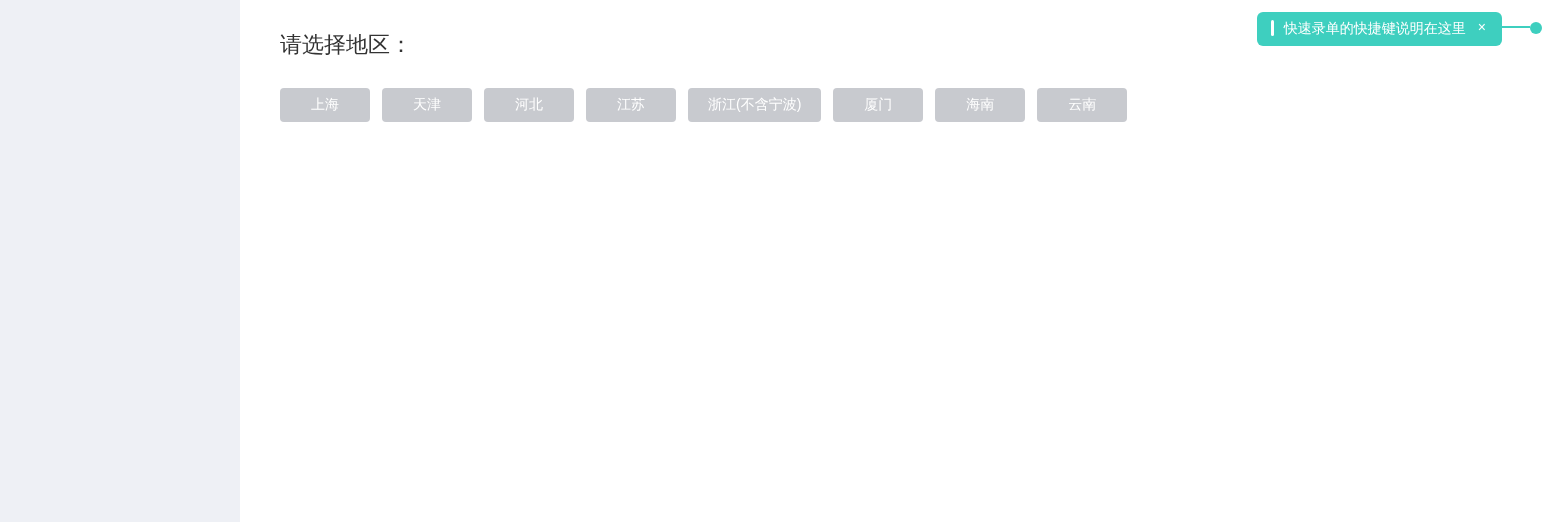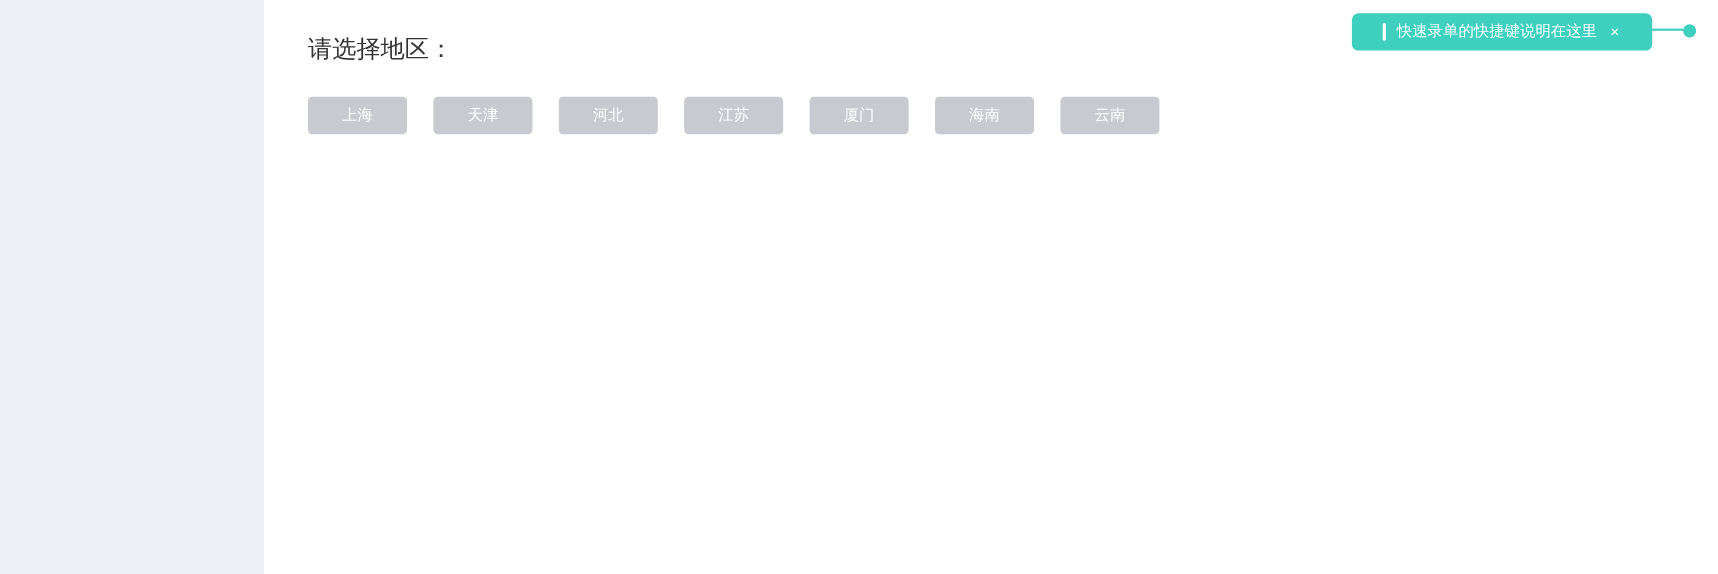--- a/index.html
+++ b/index.html
@@ -39,21 +39,21 @@
     .page-title {
       font-size: 22px;
       color: #333;
       margin-bottom: 28px;
       font-weight: normal;
     }
 
     .region-buttons {
       display: flex;
       flex-wrap: wrap;
-      gap: 24px;
+      gap: 12px;
     }
 
     .region-btn {
       background: #c8cacf;
       color: #fff;
       border: none;
       border-radius: 4px;
       padding: 8px 20px;
       font-size: 14px;
       cursor: pointer;
@@ -62,25 +62,25 @@
       font-family: 'Microsoft YaHei', Arial, sans-serif;
     }
 
     
     .tooltip-banner {
       position: absolute;
       top: 12px;
       right: 60px;
       background: #3ecfbf;
       color: #fff;
-      padding: 8px 28px;
+      padding: 8px 14px;
       border-radius: 6px;
       font-size: 14px;
       display: flex;
-      align-items: center;
+      align-items: flex-start;
       gap: 10px;
       white-space: nowrap;
       z-index: 100;
     }
 
     .tooltip-banner .left-bar {
       width: 3px;
       height: 16px;
       background: #fff;
       border-radius: 2px;
@@ -123,20 +123,21 @@
 
 <div class="sidebar"></div>
 
 <div class="main-content">
   <div class="page-title">请选择地区：</div>
   <div class="region-buttons">
   <button class="region-btn">上海</button>
       <button class="region-btn">天津</button>
       <button class="region-btn">河北</button>
       <button class="region-btn">江苏</button>
+      <button class="region-btn">浙江(不含宁波)</button>
       <button class="region-btn">厦门</button>
       <button class="region-btn">海南</button>
       <button class="region-btn">云南</button>
     </div>
 </div>
 
 <div class="tooltip-banner">
   <div class="left-bar"></div>
   <span>快速录单的快捷键说明在这里</span>
   <button class="close-btn">×</button>

